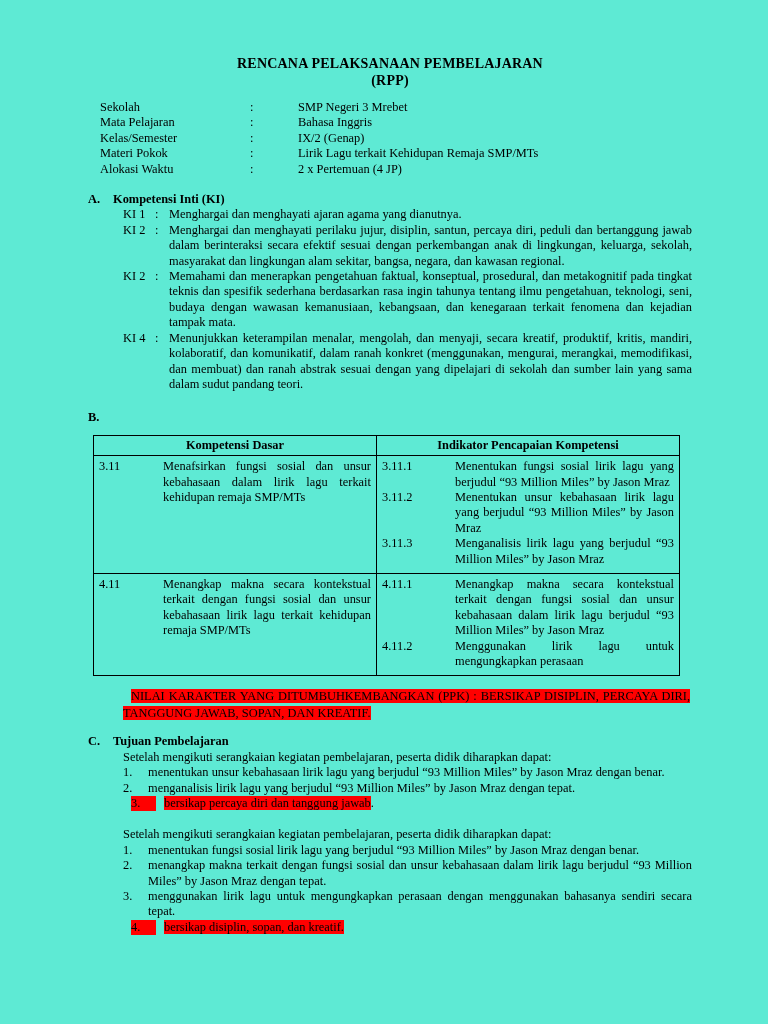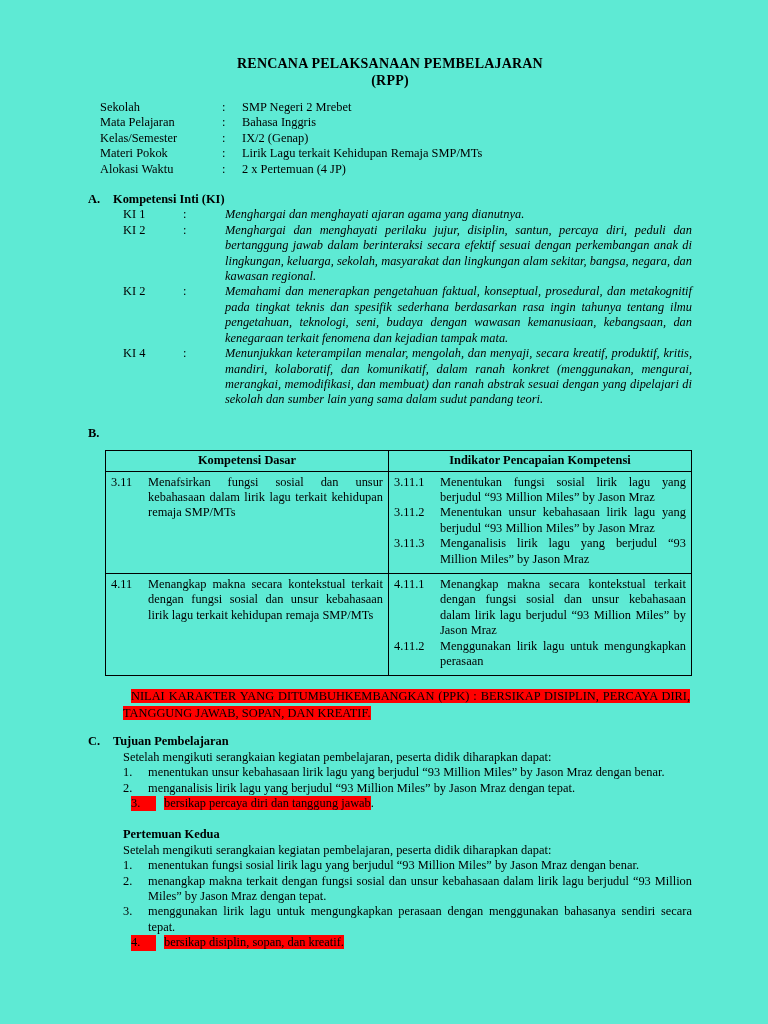--- a/index.html
+++ b/index.html
@@ -13,43 +13,43 @@
     color:#000000;
     overflow:hidden;
   }
   .content {
     position:absolute;
     left:88px; top:56px;
     width:604px;
   }
   .doc-title { text-align:center; font-weight:bold; font-size:14px; line-height:16.5px; letter-spacing:0.2px; }
   .meta { margin-top:11px; margin-left:12px; }
-  .meta-row { display:flex; }
+  .meta-row { display:flex;gap:28px; }
   .meta-label { width:122px; flex:none; }
   .meta-colon { width:20px; flex:none; }
   .meta-value { flex:1; }
   .section { margin-top:15px; }
   .sec-head { display:flex; font-weight:bold; }
   .sec-letter { width:25px; flex:none; }
   .ki-list { margin-left:35px; }
-  .ki-row { display:flex;gap:28px; }
+  .ki-row { display:flex; }
   .ki-label { width:32px; flex:none; }
   .ki-colon { width:14px; flex:none; }
-  .ki-text { flex:1; text-align:justify;font-style:italic; }
+  .ki-text { flex:1; text-align:justify; }
   table.kd-table {
-    margin-top:9px; margin-left:17px;
+    margin-top:9px; margin-left:5px;
     width:587px;
     border-collapse:collapse;
     font-size:12.4px; line-height:15.4px;
   }
   table.kd-table, table.kd-table th, table.kd-table td { border:1.5px solid #000000; }
   table.kd-table th { font-weight:bold; text-align:center; padding:2px 4px; }
   table.kd-table td { vertical-align:top; padding:3px 5px 6px 5px; }
   td.kd-cell  { width:272px; }
-  .cell-row { display:flex; }
+  .cell-row { display:flex;gap:27px; }
   .kd-no  { width:37px; flex:none; }
   .ind-no { width:46px; flex:none; }
   .cell-txt { flex:1; text-align:justify; }
   .ppk {
     margin-top:12px; margin-left:35px;
     width:567px;
     text-align:justify;
     line-height:16.5px;
   }
   .hl { background:#ff0000; color:#000000;margin-left:8px; }
@@ -69,21 +69,21 @@
 
     <div class="doc-title">
       <div>RENCANA PELAKSANAAN PEMBELAJARAN</div>
       <div>(RPP)</div>
     </div>
 
     <div class="meta">
       <div class="meta-row">
         <span class="meta-label">Sekolah</span>
         <span class="meta-colon">:</span>
-        <span class="meta-value">SMP Negeri 2 Mrebet</span>
+        <span class="meta-value">SMP Negeri 3 Mrebet</span>
       </div>
       <div class="meta-row">
         <span class="meta-label">Mata Pelajaran</span>
         <span class="meta-colon">:</span>
         <span class="meta-value">Bahasa Inggris</span>
       </div>
       <div class="meta-row">
         <span class="meta-label">Kelas/Semester</span>
         <span class="meta-colon">:</span>
         <span class="meta-value">IX/2 (Genap)</span>
@@ -206,21 +206,20 @@
             <div class="tj-txt">menganalisis lirik lagu yang berjudul “93 Million Miles” by Jason Mraz dengan tepat.</div>
           </div>
           <div class="tj-row">
             <span class="tj-no hl">3.</span>
             <div class="tj-txt"><span class="hl">bersikap percaya diri dan tanggung jawab</span><span>.</span></div>
           </div>
         </div>
       </div>
 
       <div class="gap-meet">
-        <div class="meet-title">Pertemuan Kedua</div>
         <div class="meet-intro">Setelah mengikuti serangkaian kegiatan pembelajaran, peserta didik diharapkan dapat:</div>
         <div class="tj-list">
           <div class="tj-row">
             <span class="tj-no">1.</span>
             <div class="tj-txt">menentukan fungsi sosial lirik lagu yang berjudul “93 Million Miles” by Jason Mraz dengan benar.</div>
           </div>
           <div class="tj-row">
             <span class="tj-no">2.</span>
             <div class="tj-txt">menangkap makna terkait dengan fungsi sosial dan unsur kebahasaan dalam lirik lagu berjudul “93 Million Miles” by Jason Mraz dengan tepat.</div>
           </div>

